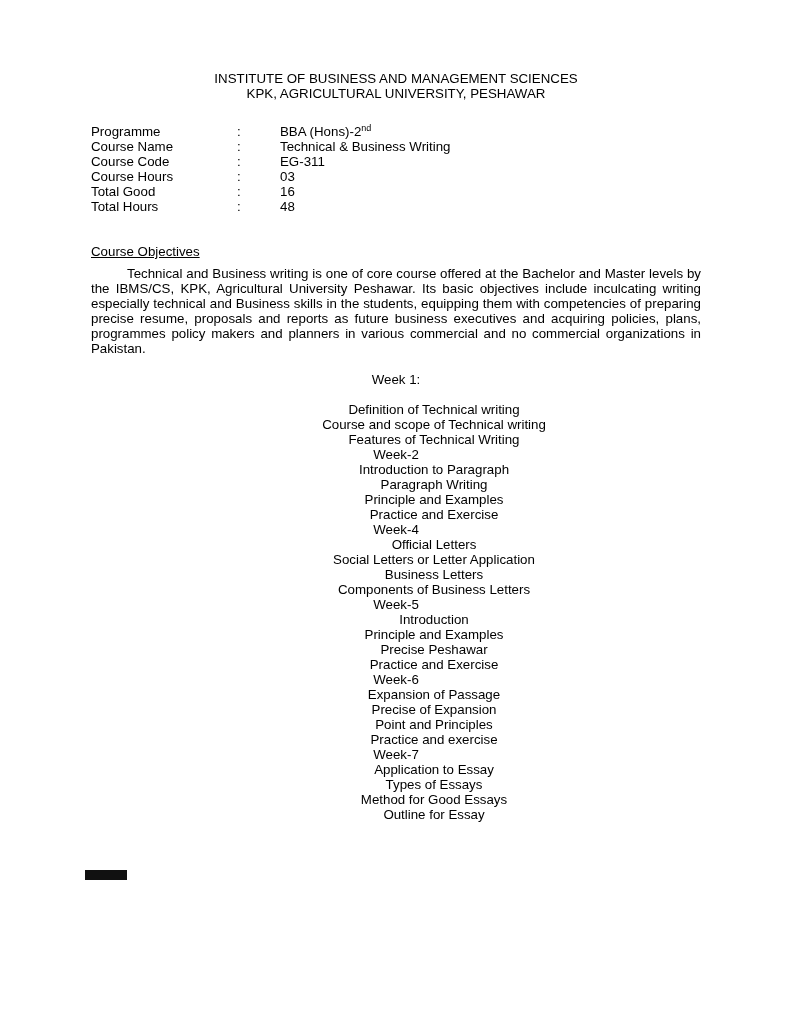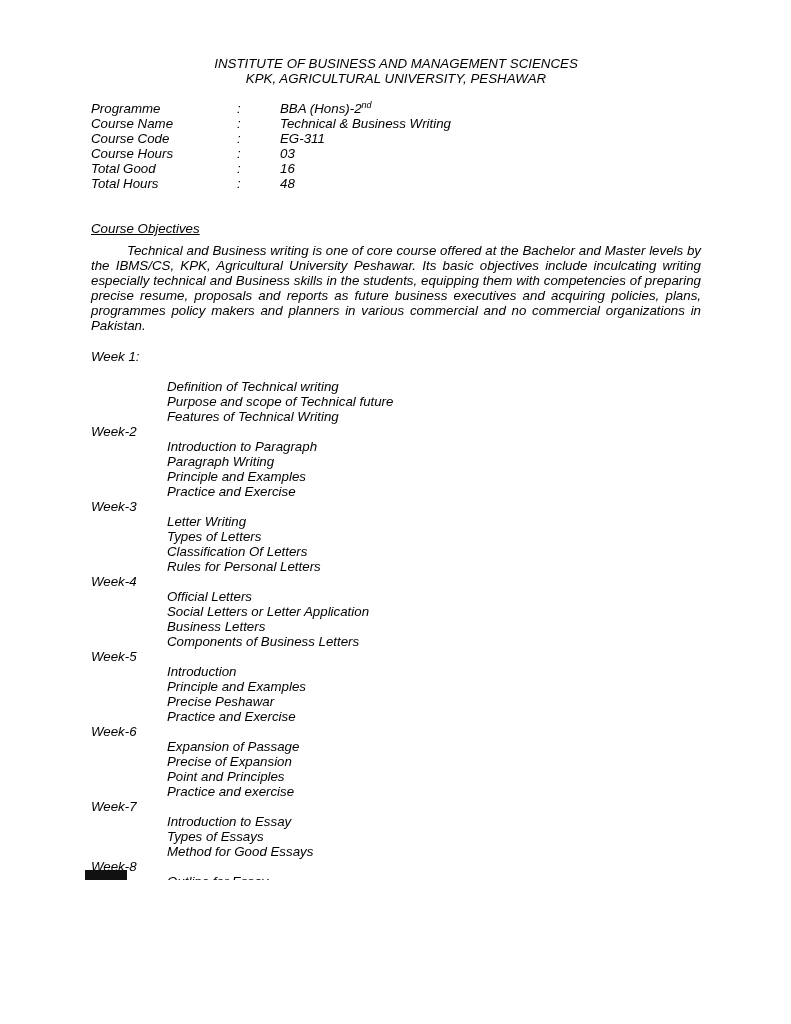--- a/index.html
+++ b/index.html
@@ -13,31 +13,30 @@
     position: relative;
     font-family: "Liberation Sans", "DejaVu Sans", sans-serif;
     font-size: 13.3px;
     line-height: 15px;
     color: #000000;
   }
   .page {
     box-sizing: border-box;
     width: 791px;
     height: 880px;
-    padding: 56px 90px 0 91px;
+    padding: 71px 90px 0 91px;
     overflow: hidden;
     position: relative;
-    font-style: italic;
   }
   .doc-title {
     text-align: center;
     white-space: nowrap;
   }
   .info-table {
-    margin-top: 15px;
+    margin-top: 23px;
   }
   .info-row {
     white-space: nowrap;
   }
   .info-label {
     display: inline-block;
     width: 146px;
   }
   .info-colon {
     display: inline-block;
@@ -52,20 +51,21 @@
     margin-bottom: 7px;
     text-decoration: underline;
   }
   .objectives-body {
     text-align: justify;
     text-indent: 36px;
     margin: 0;
   }
   .schedule {
     margin-top: 16px;
+    text-align: center;
   }
   .week-block {
     margin: 0;
   }
   .week-label {
     margin: 0;
   }
   .week-items {
     margin-left: 76px;
   }
@@ -115,44 +115,35 @@
 
   <div class="objectives-heading">Course Objectives</div>
   <p class="objectives-body">Technical and Business writing is one of core course offered at the Bachelor and Master levels by the IBMS/CS, KPK, Agricultural University  Peshawar. Its basic objectives include inculcating writing especially technical and Business skills in the students, equipping them with  competencies of preparing precise resume, proposals and reports as future business executives and acquiring policies, plans, programmes policy makers and planners in various commercial and no commercial organizations in Pakistan.</p>
 
   <div class="schedule">
 
     <div class="week-block first">
       <div class="week-label">Week 1:</div>
       <div class="week-items">
         <div class="week-item">Definition of Technical writing</div>
-        <div class="week-item">Purpose and scope of Technical future</div>
+        <div class="week-item">Course and scope of Technical writing</div>
         <div class="week-item">Features of Technical Writing</div>
       </div>
     </div>
 
     <div class="week-block">
       <div class="week-label">Week-2</div>
       <div class="week-items">
         <div class="week-item">Introduction to Paragraph</div>
         <div class="week-item">Paragraph Writing</div>
         <div class="week-item">Principle and Examples</div>
         <div class="week-item">Practice and Exercise</div>
       </div>
     </div>
 
-    <div class="week-block">
-      <div class="week-label">Week-3</div>
-      <div class="week-items">
-        <div class="week-item">Letter Writing</div>
-        <div class="week-item">Types of Letters</div>
-        <div class="week-item">Classification Of Letters</div>
-        <div class="week-item">Rules for Personal Letters</div>
-      </div>
-    </div>
 
     <div class="week-block">
       <div class="week-label">Week-4</div>
       <div class="week-items">
         <div class="week-item">Official Letters</div>
         <div class="week-item">Social Letters or Letter Application</div>
         <div class="week-item">Business Letters</div>
         <div class="week-item">Components of Business Letters</div>
       </div>
     </div>
@@ -173,28 +164,27 @@
         <div class="week-item">Expansion of Passage</div>
         <div class="week-item">Precise of Expansion</div>
         <div class="week-item">Point and Principles</div>
         <div class="week-item">Practice and exercise</div>
       </div>
     </div>
 
     <div class="week-block">
       <div class="week-label">Week-7</div>
       <div class="week-items">
-        <div class="week-item">Introduction to Essay</div>
+        <div class="week-item">Application to Essay</div>
         <div class="week-item">Types of Essays</div>
         <div class="week-item">Method for Good Essays</div>
       </div>
     </div>
 
     <div class="week-block">
-      <div class="week-label">Week-8</div>
       <div class="week-items">
         <div class="week-item">Outline for Essay</div>
       </div>
     </div>
 
   </div>
 
   <div class="page-artifact"></div>
 
 </div>

